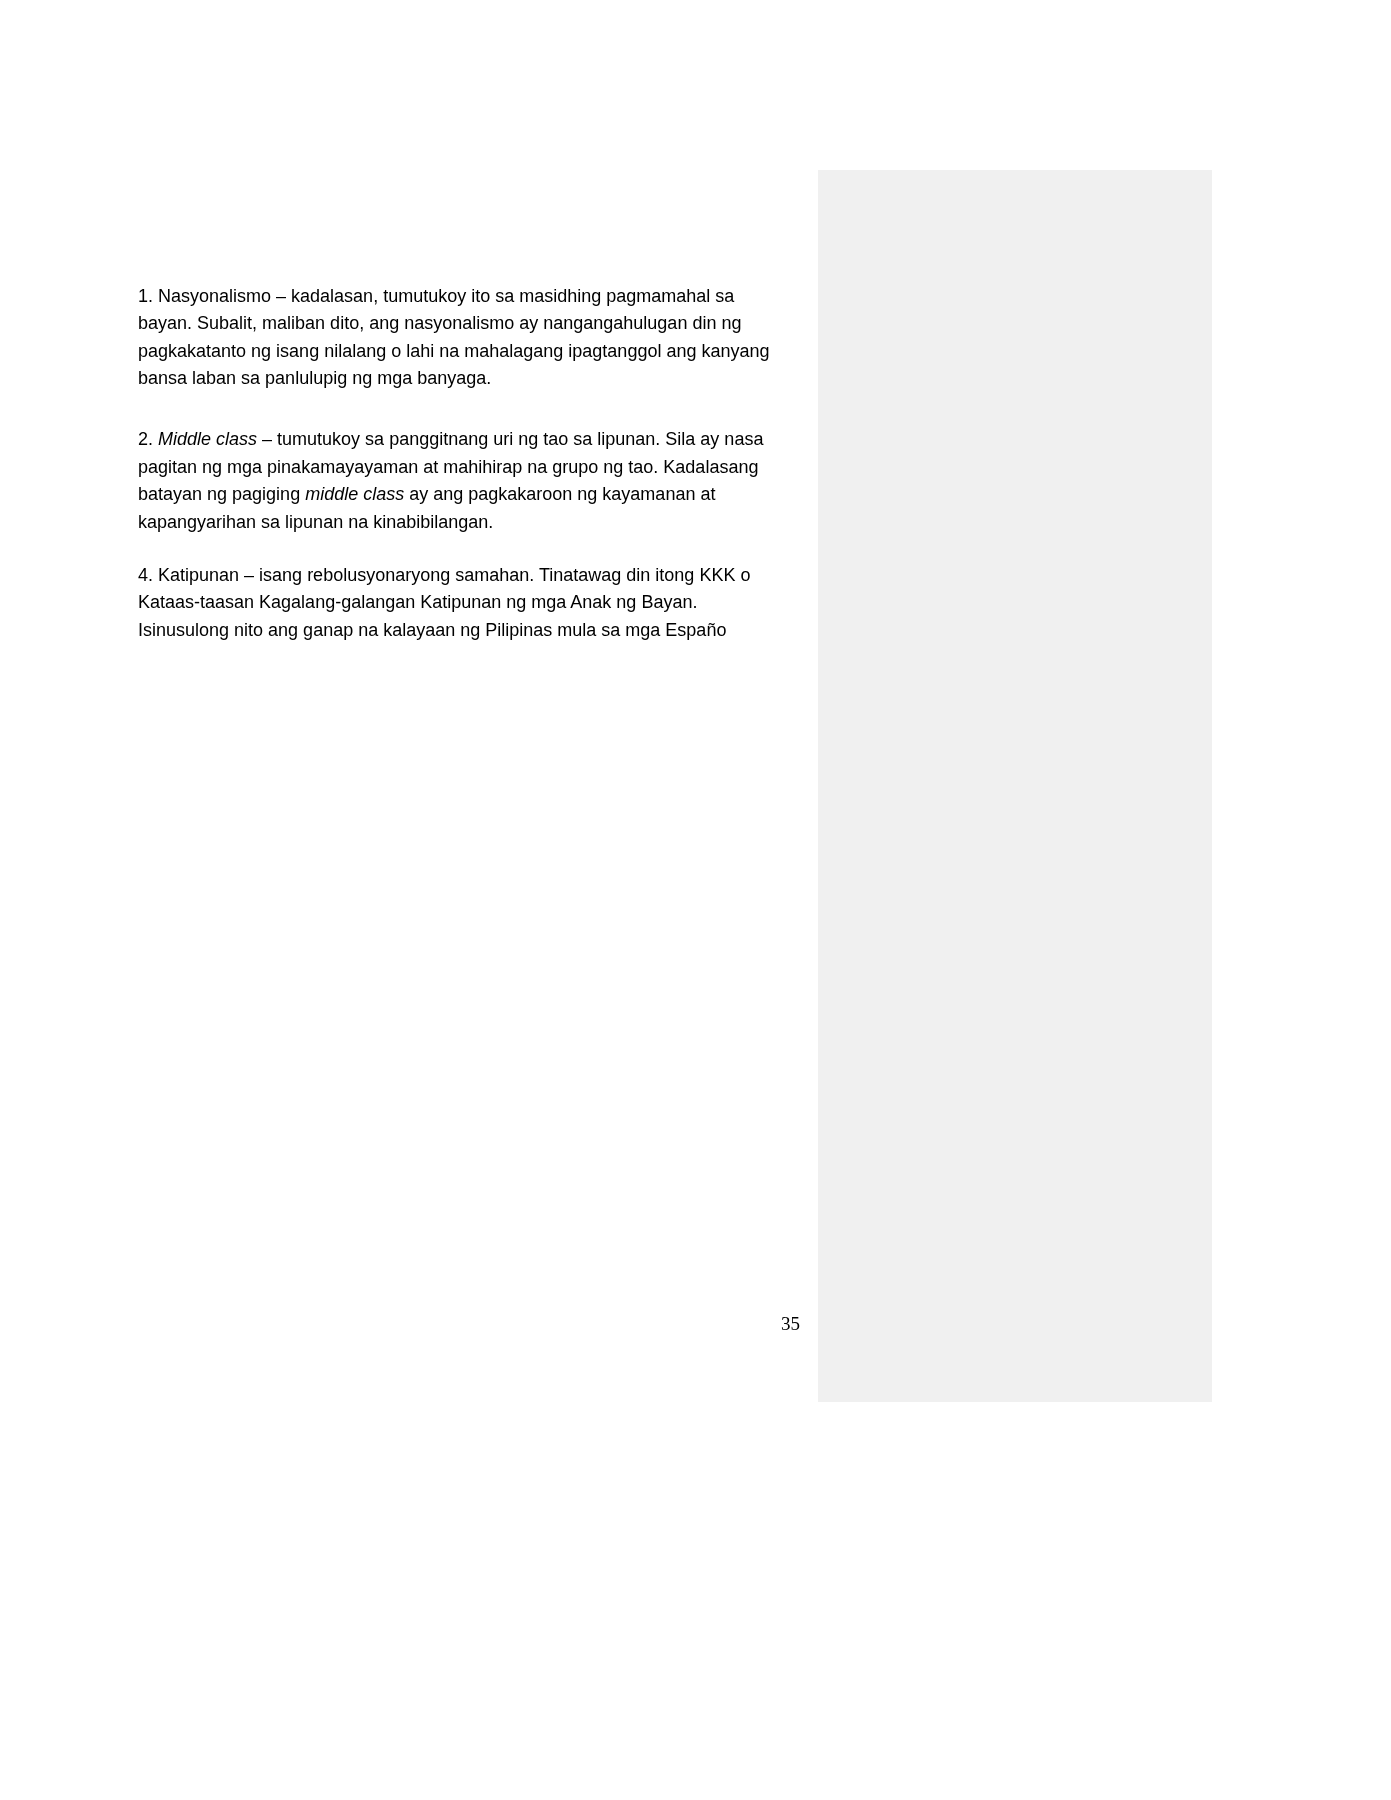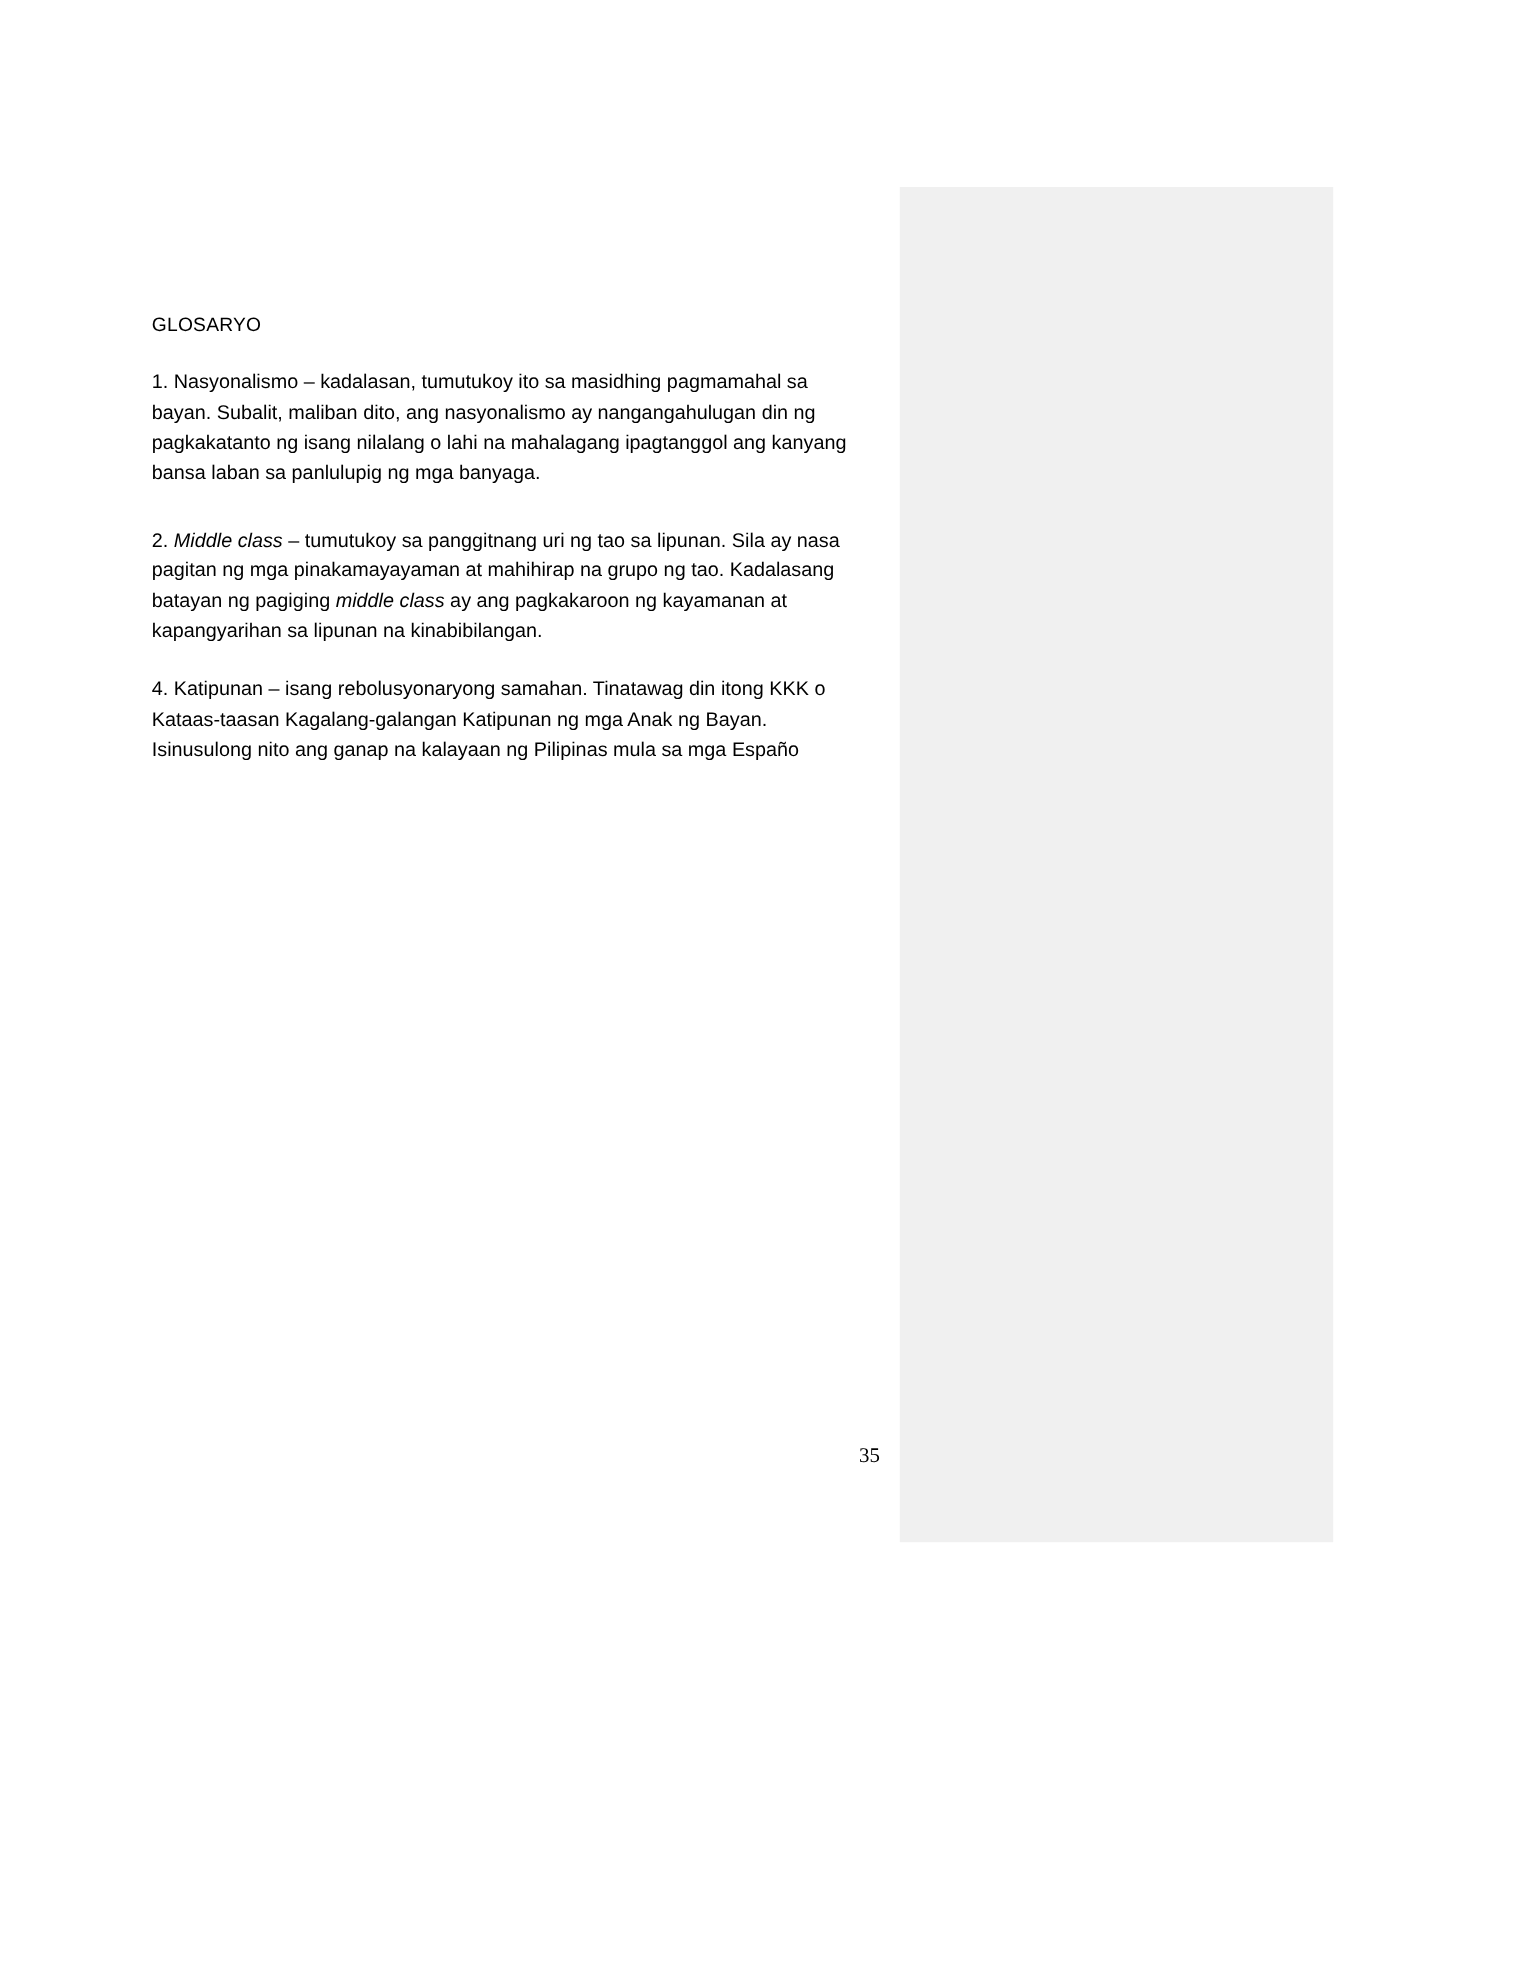--- a/index.html
+++ b/index.html
@@ -62,21 +62,20 @@
   }
 </style>
 </head>
 <body>
 
 <div class="page">
 
   <div class="side-panel"></div>
 
   <div class="content">
-    <p class="doc-heading">GLOSARYO</p>
     <div id="entries">
         <p class="entry gap-large"><span>1. Nasyonalismo – kadalasan, tumutukoy ito sa masidhing pagmamahal sa bayan.  Subalit, maliban dito, ang nasyonalismo ay nangangahulugan din ng pagkakatanto ng isang nilalang o lahi na mahalagang ipagtanggol ang kanyang bansa laban sa panlulupig ng mga banyaga.</span></p>
         <p class="entry"><span>2. </span><em>Middle class</em><span> – tumutukoy sa panggitnang uri ng tao sa lipunan.  Sila ay nasa pagitan ng mga pinakamayayaman at mahihirap na grupo ng tao.  Kadalasang batayan ng pagiging </span><em>middle class</em><span> ay ang pagkakaroon ng kayamanan at kapangyarihan sa lipunan na kinabibilangan.</span></p>
         <p class="entry"><span>4. Katipunan – isang rebolusyonaryong samahan.  Tinatawag din itong KKK o Kataas-taasan Kagalang-galangan Katipunan ng mga Anak ng Bayan.  Isinusulong nito ang ganap na kalayaan ng Pilipinas mula sa mga Españo</span></p>
       </div>
   </div>
 
   <div class="page-number">35</div>
 
 </div>

